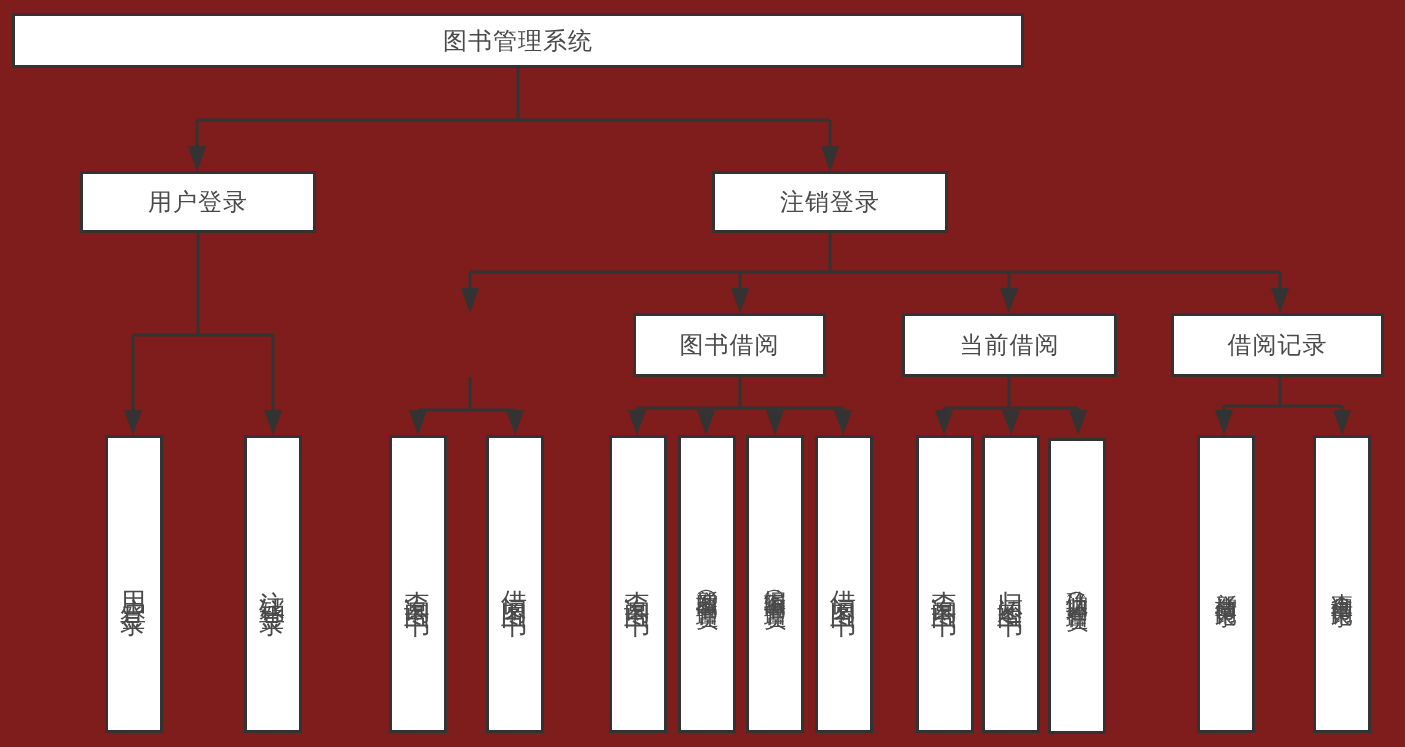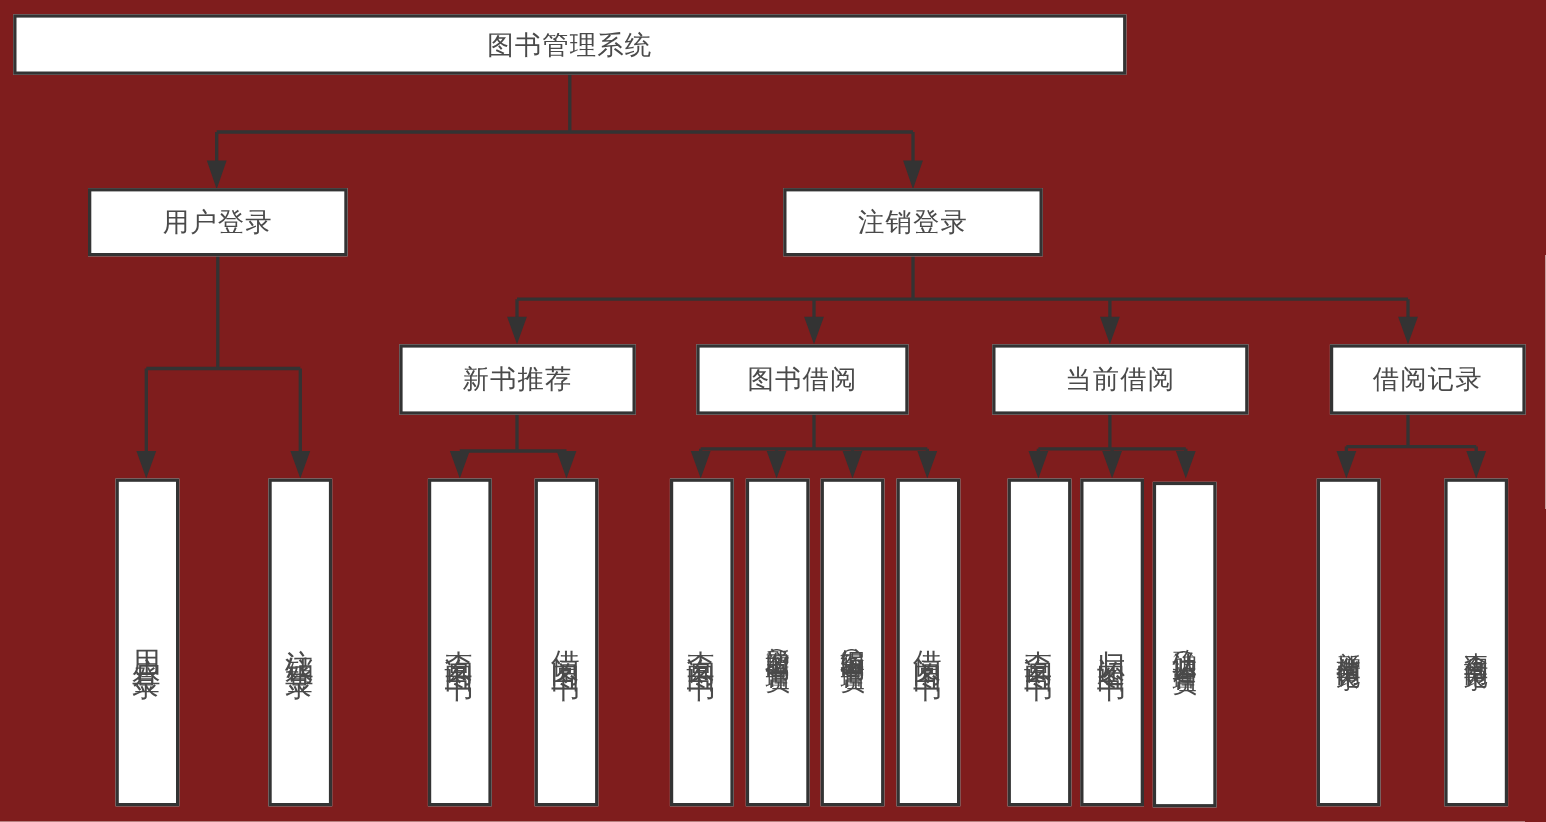--- a/index.html
+++ b/index.html
@@ -111,30 +111,27 @@
     <span class="lbl">图书管理系统</span>
   </div>
 
   <div class="box h" style="left:80px;top:171px;width:236px;height:62px">
     <span class="lbl">用户登录</span>
   </div>
   <div class="box h" style="left:712px;top:171px;width:236px;height:62px">
     <span class="lbl">注销登录</span>
   </div>
 
-  <div class="box h" style="left:363px;top:313px;width:215px;height:64px">
-    <span class="lbl">新书推荐</span>
-  </div>
   <div class="box h" style="left:633px;top:313px;width:193px;height:64px">
     <span class="lbl">图书借阅</span>
   </div>
-  <div class="box h" style="left:902px;top:313px;width:233px;height:64px">
+  <div class="box h" style="left:902px;top:313px;width:215px;height:64px">
     <span class="lbl">当前借阅</span>
   </div>
-  <div class="box h" style="left:1209px;top:313px;width:178px;height:64px">
+  <div class="box h" style="left:1171px;top:313px;width:213px;height:64px">
     <span class="lbl">借阅记录</span>
   </div>
 
   <div class="box v" style="left:105px;top:435px">
     <span class="lbl">用户登录</span>
   </div>
   <div class="box v" style="left:244px;top:435px">
     <span class="lbl">注销登录</span>
   </div>
 

